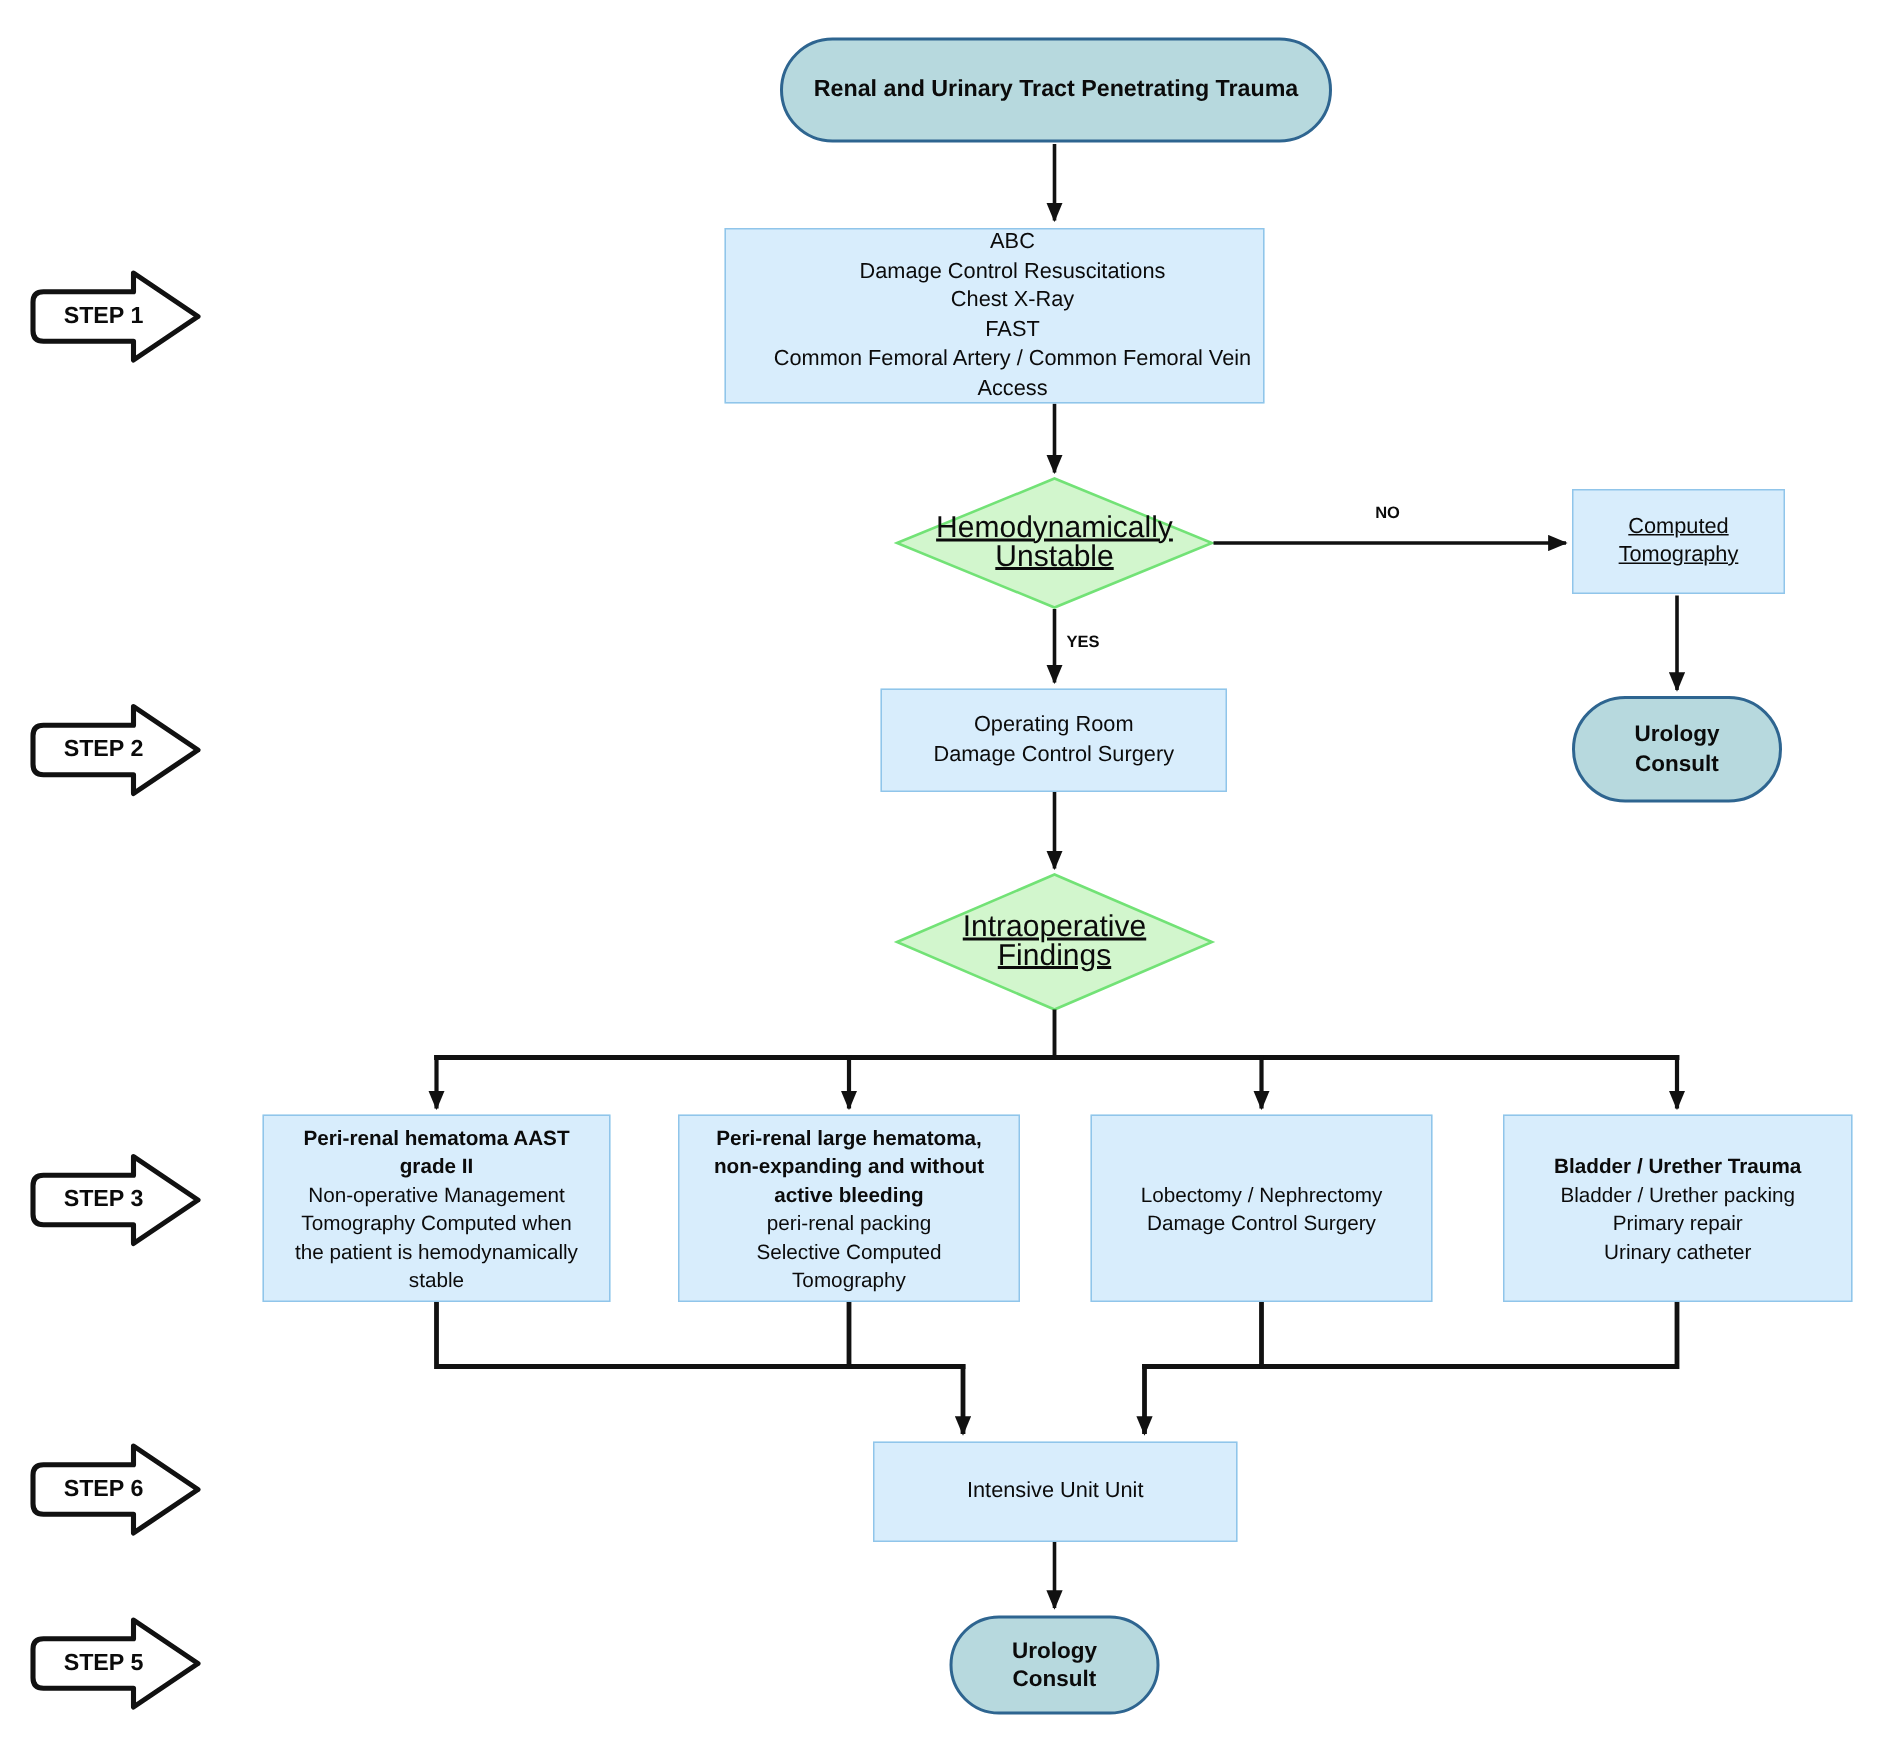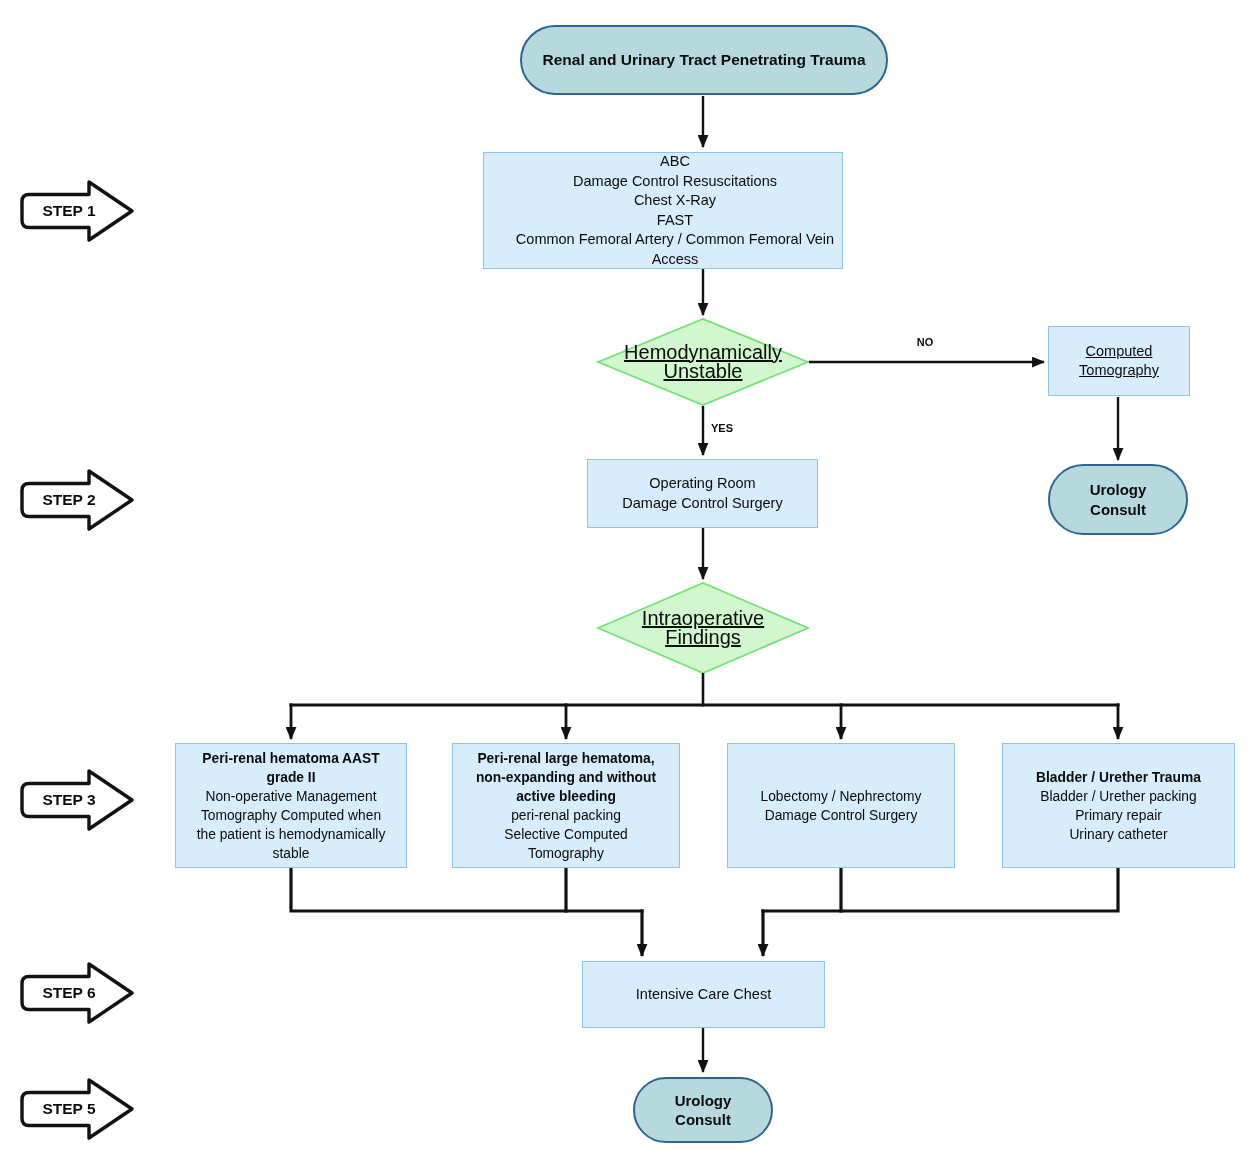--- a/index.html
+++ b/index.html
@@ -165,18 +165,18 @@
 Damage Control Surgery</div>
   </div>
 
   <div class="node box outcome" style="left:1002px;top:743px;width:233px;height:125px;">
     <div class="title">Bladder / Urether Trauma</div>
     <div class="body">Bladder / Urether packing
 Primary repair
 Urinary catheter</div>
   </div>
 
-  <div class="node box" style="left:582px;top:961px;width:243px;height:67px;">Intensive Care Chest</div>
+  <div class="node box" style="left:582px;top:961px;width:243px;height:67px;">Intensive Unit Unit</div>
 
   <div class="node pill" style="left:633px;top:1077px;width:140px;height:66px;">Urology
 Consult</div>
 
 </div>
 
 </body></html>

